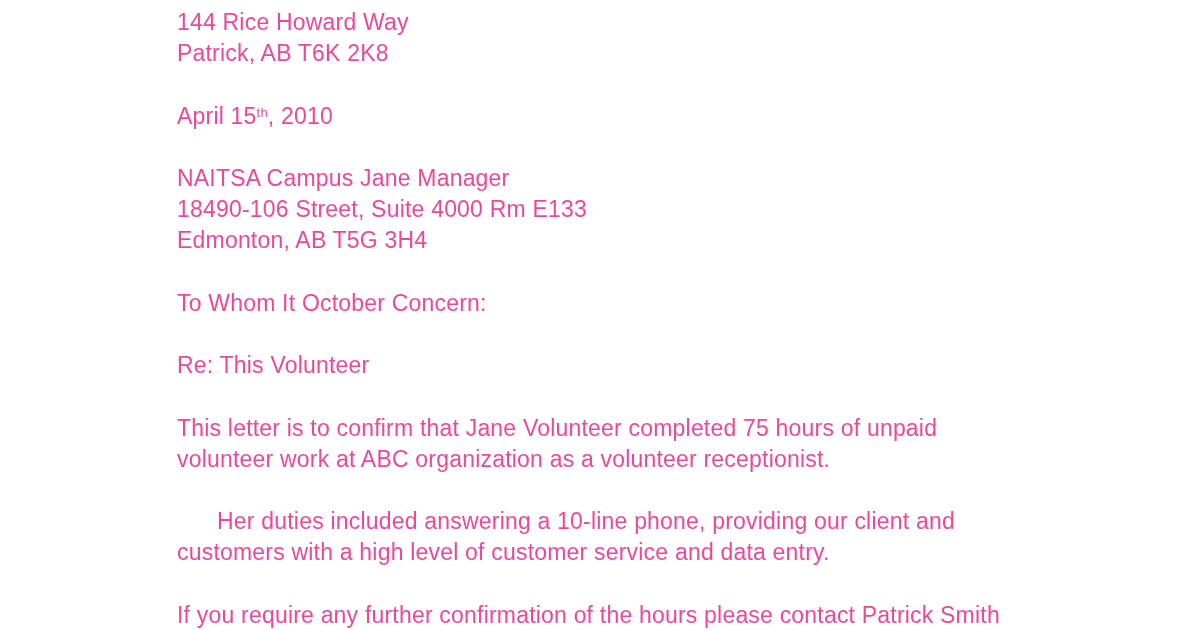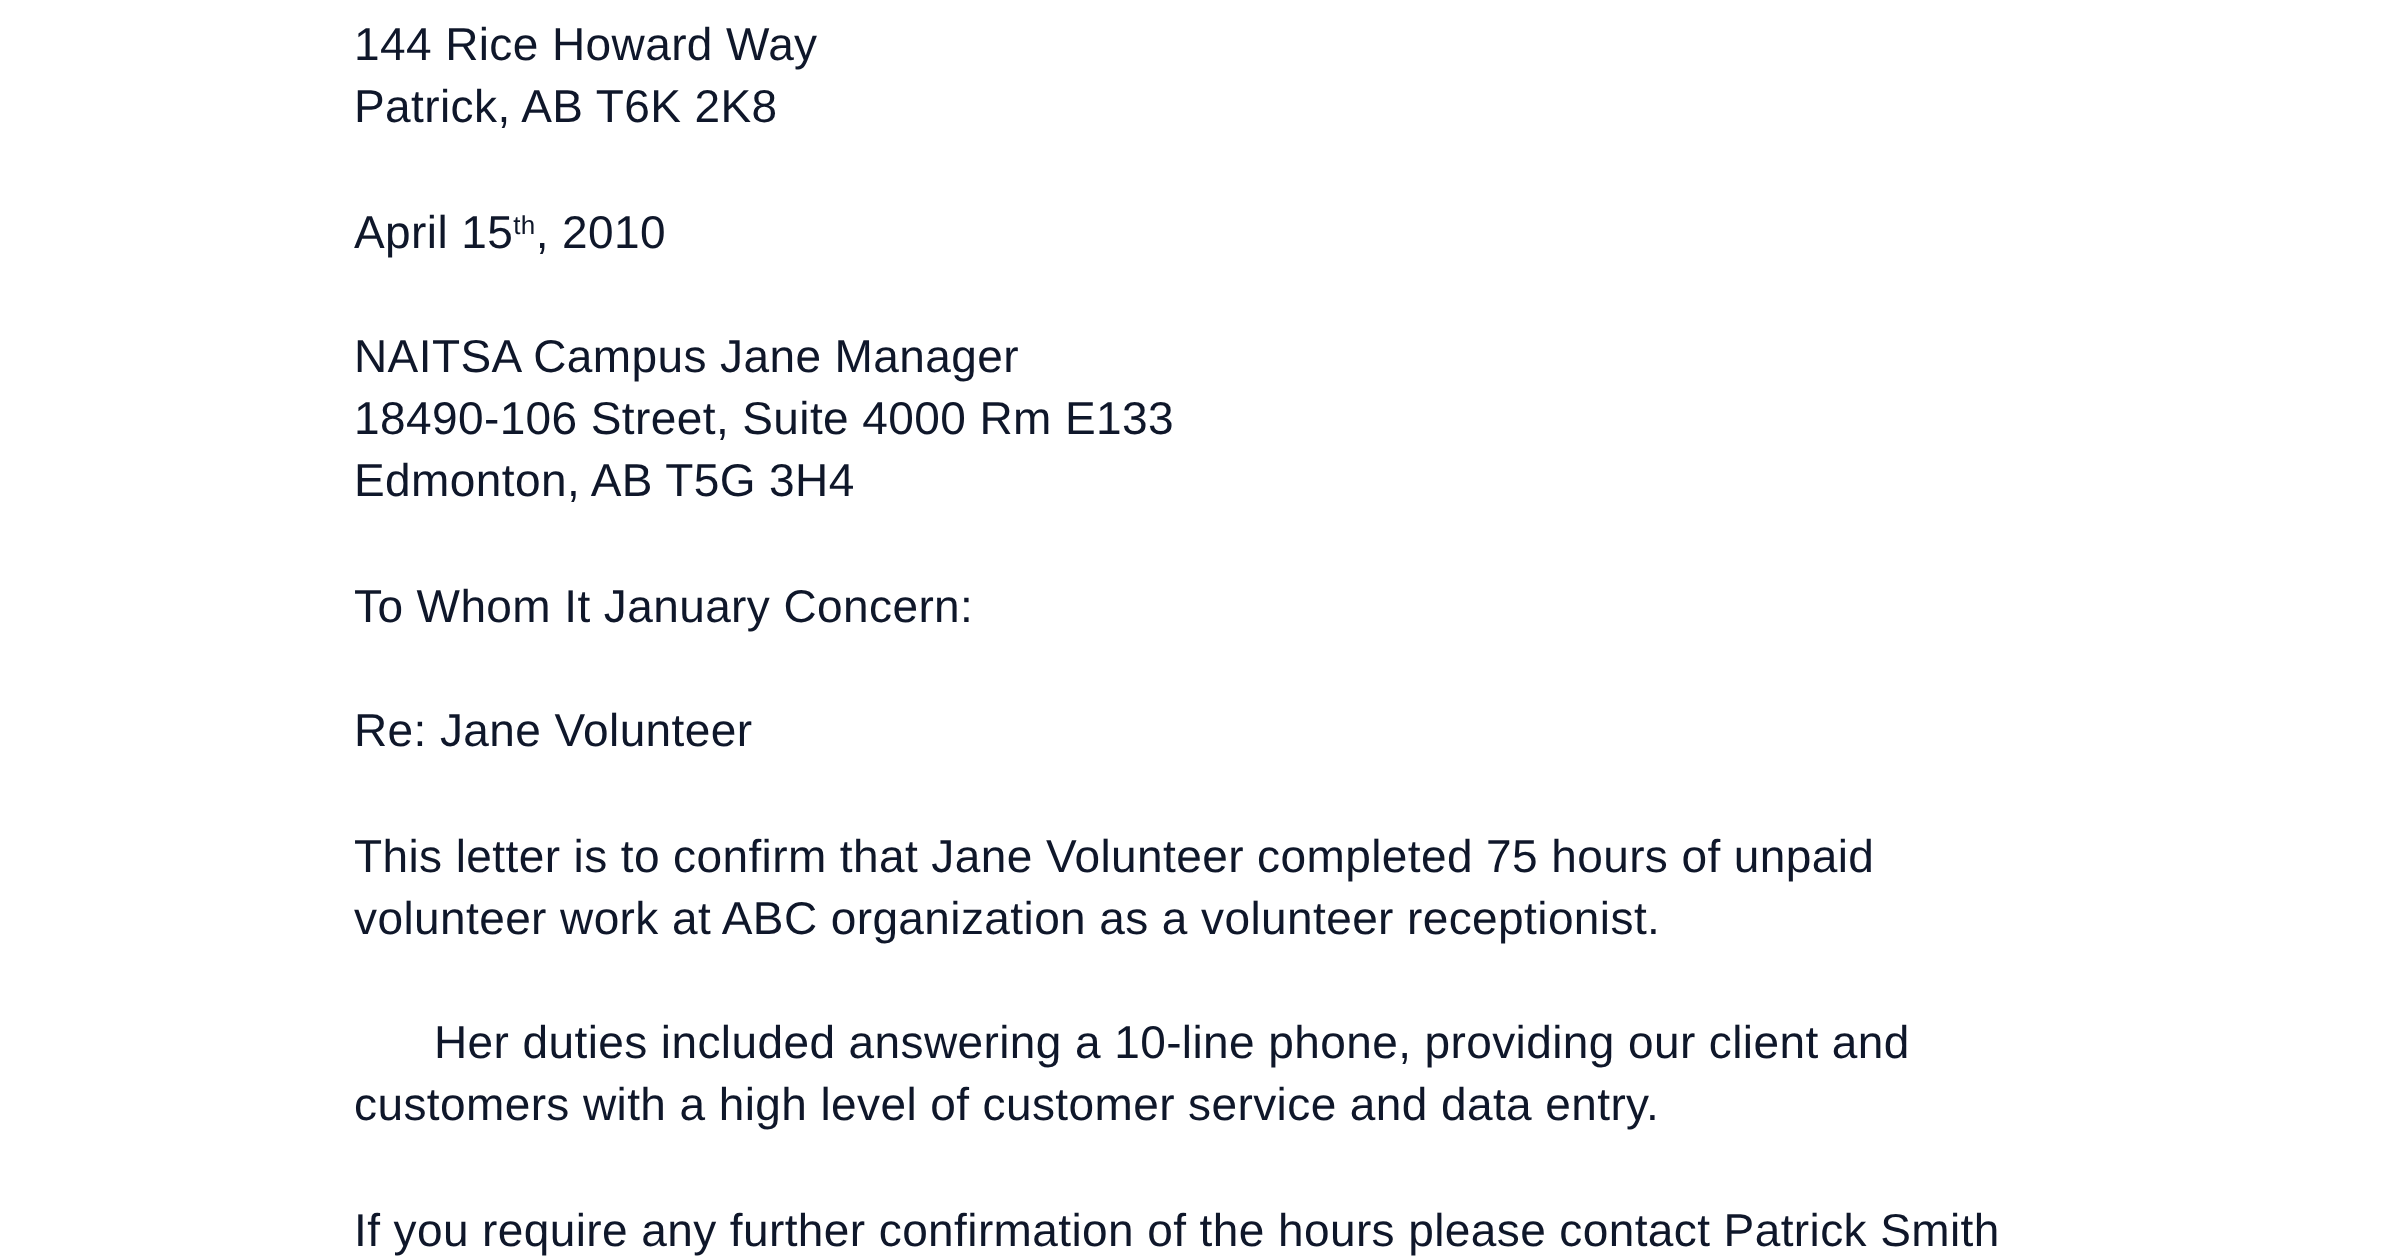--- a/index.html
+++ b/index.html
@@ -8,21 +8,21 @@
       background: #ffffff;
       width: 1200px;
       height: 630px;
       overflow: hidden;
     }
     .page {
       position: relative;
       width: 1151px;
       height: 630px;
       background: #ffffff;
-      color: #0f172a;
+      color: #ec4899;
       font-family: "Liberation Sans", sans-serif;
       font-size: 23px;
       letter-spacing: 0.2px;
       border-radius: 24px;
     }
     .line {
       position: absolute;
       left: 177px;
       white-space: nowrap;
       line-height: 31px;
@@ -46,23 +46,23 @@
   <div class="line" style="top:38px;">Patrick, AB  T6K 2K8</div>
 
   <div class="line" style="top:101px;">
     <span>April 15</span><sup>th</sup><span>, 2010</span>
   </div>
 
   <div class="line" style="top:163px;">NAITSA Campus Jane Manager</div>
   <div class="line" style="top:194px;">18490-106 Street, Suite 4000 Rm E133</div>
   <div class="line" style="top:225px;">Edmonton, AB  T5G 3H4</div>
 
-  <div class="line" style="top:288px;">To Whom It January Concern:</div>
+  <div class="line" style="top:288px;">To Whom It October Concern:</div>
 
-  <div class="line" style="top:350px;">Re: Jane Volunteer</div>
+  <div class="line" style="top:350px;">Re: This Volunteer</div>
 
   <div class="line" style="top:413px;">This letter is to confirm that Jane Volunteer completed 75 hours of unpaid</div>
   <div class="line" style="top:444px;">volunteer work at ABC organization as a volunteer receptionist.</div>
 
   <div class="line" style="top:506px;margin-left:40px;">Her duties included answering a 10-line phone, providing our client and</div>
   <div class="line" style="top:537px;">customers with a high level of customer service and data entry.</div>
 
   <div class="line" style="top:600px;">If you require any further confirmation of the hours please contact Patrick Smith</div>
 
 </div>

